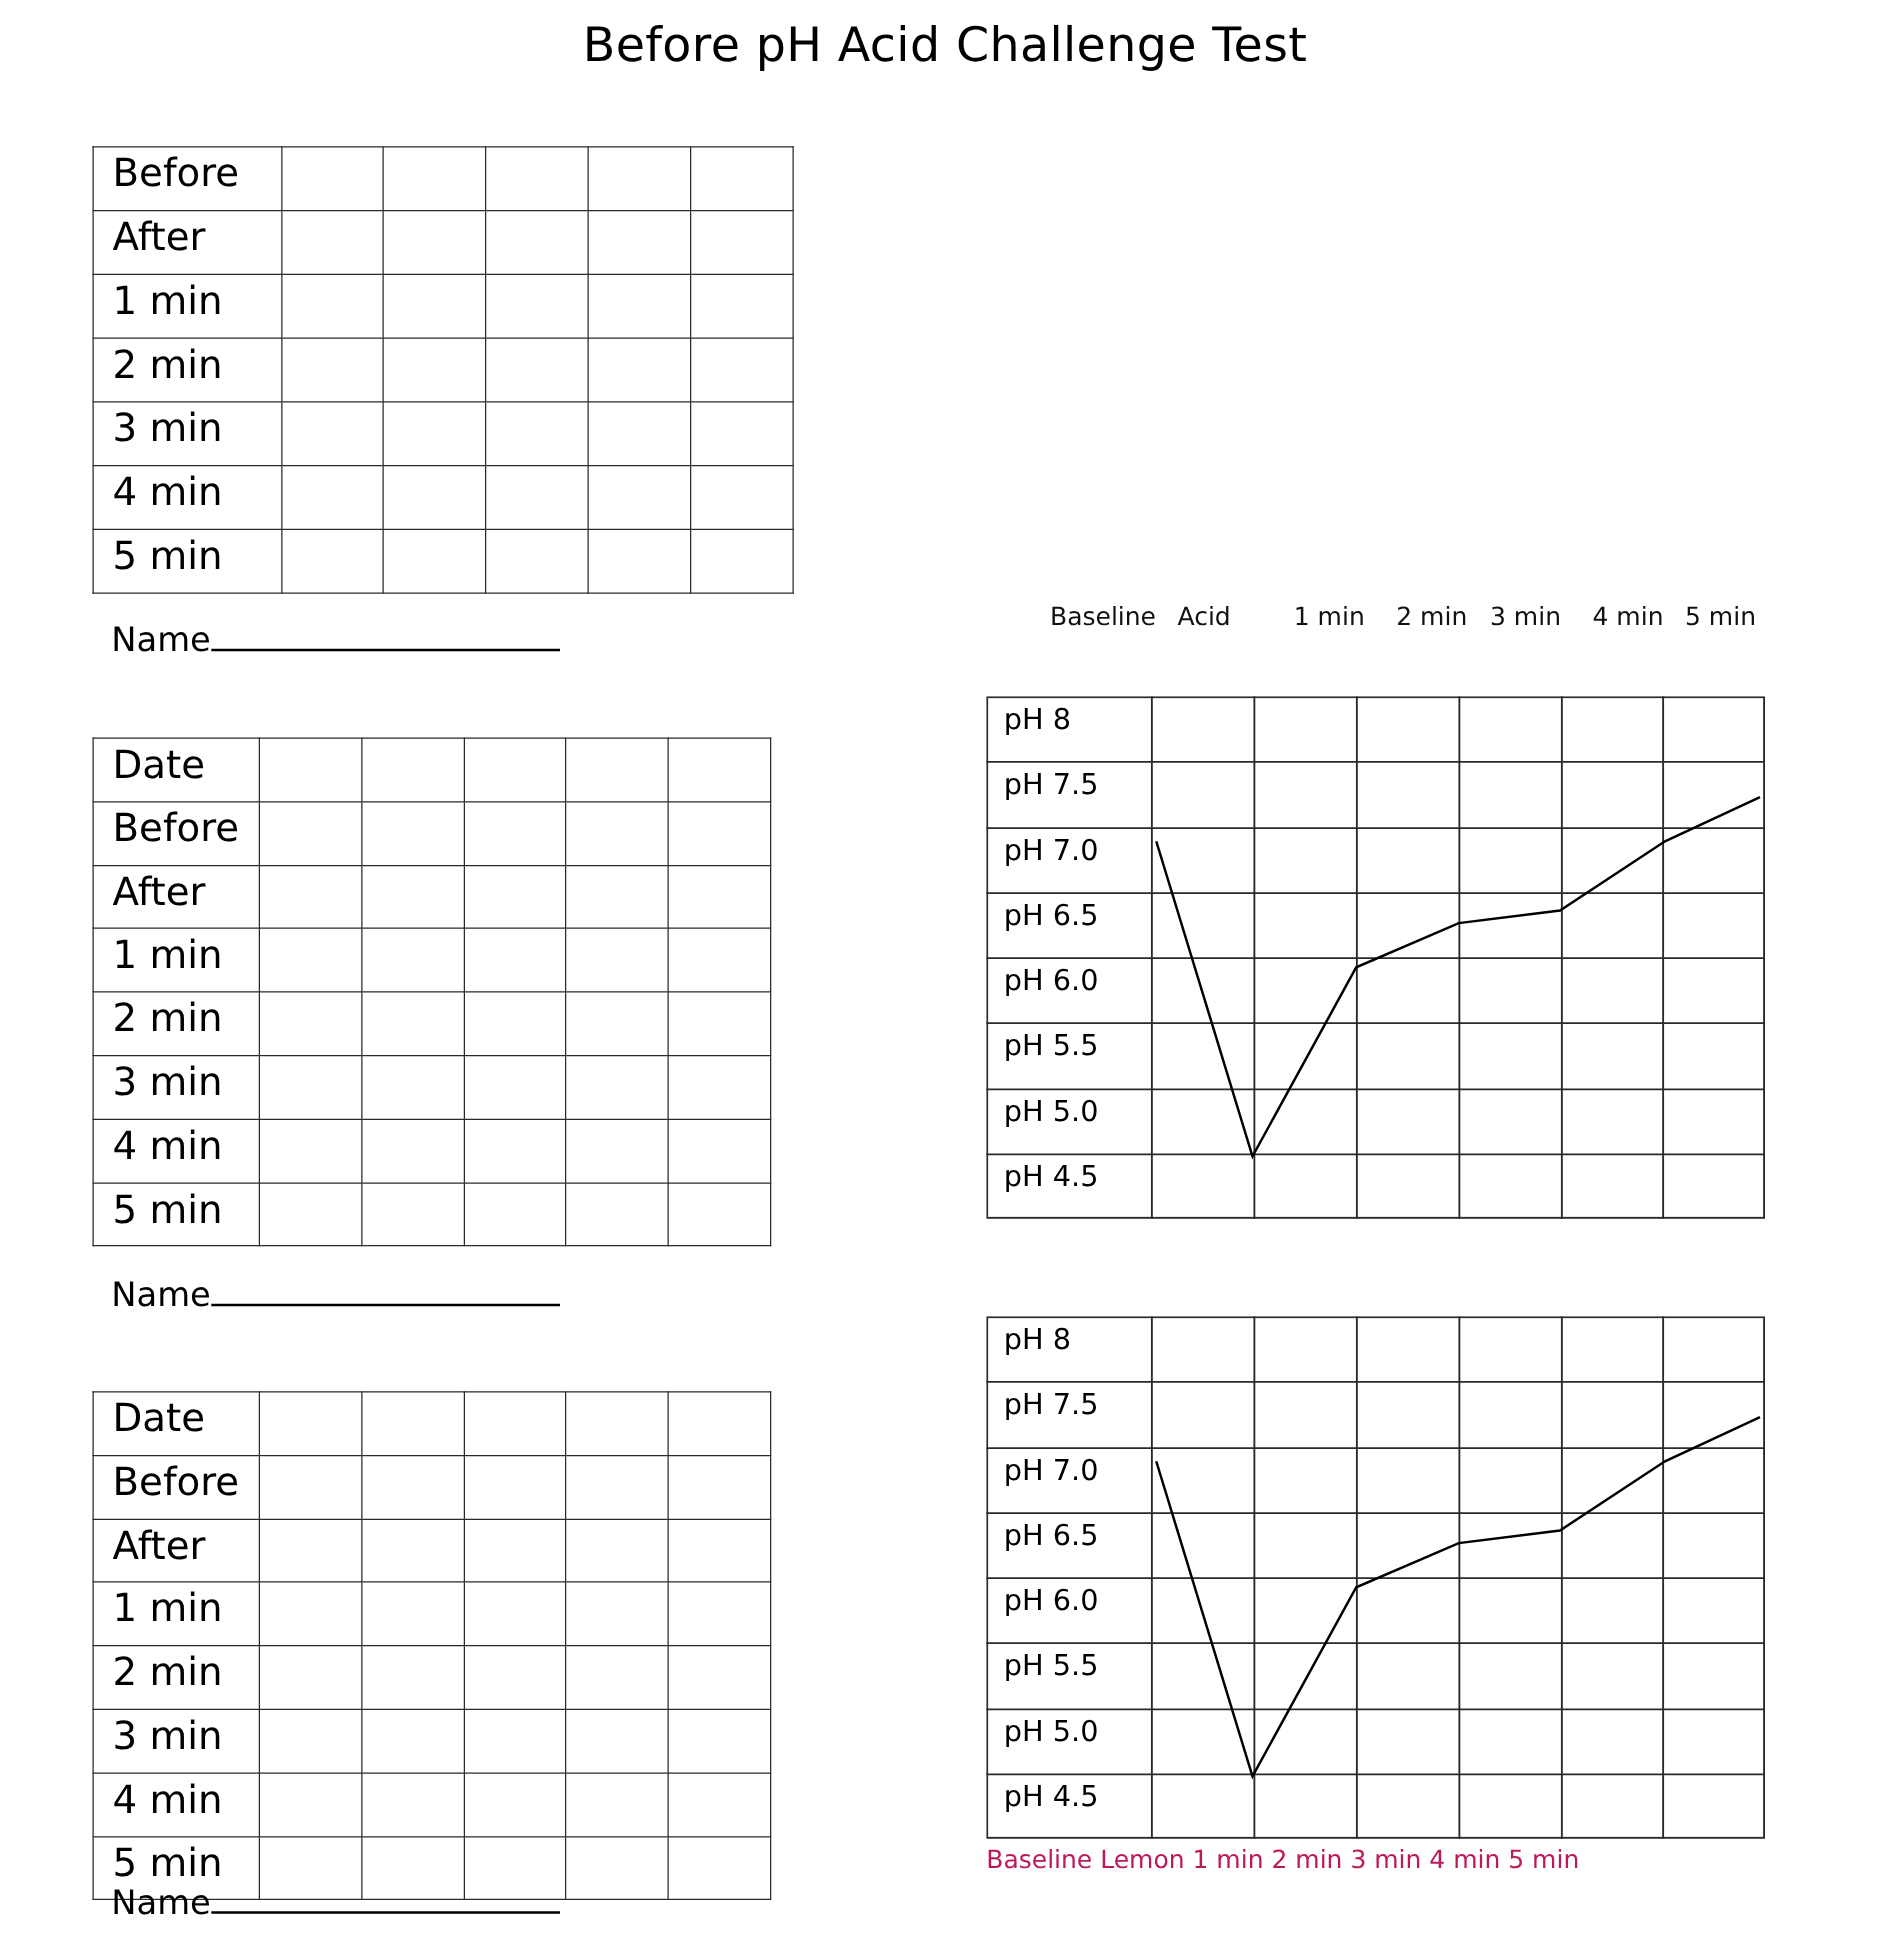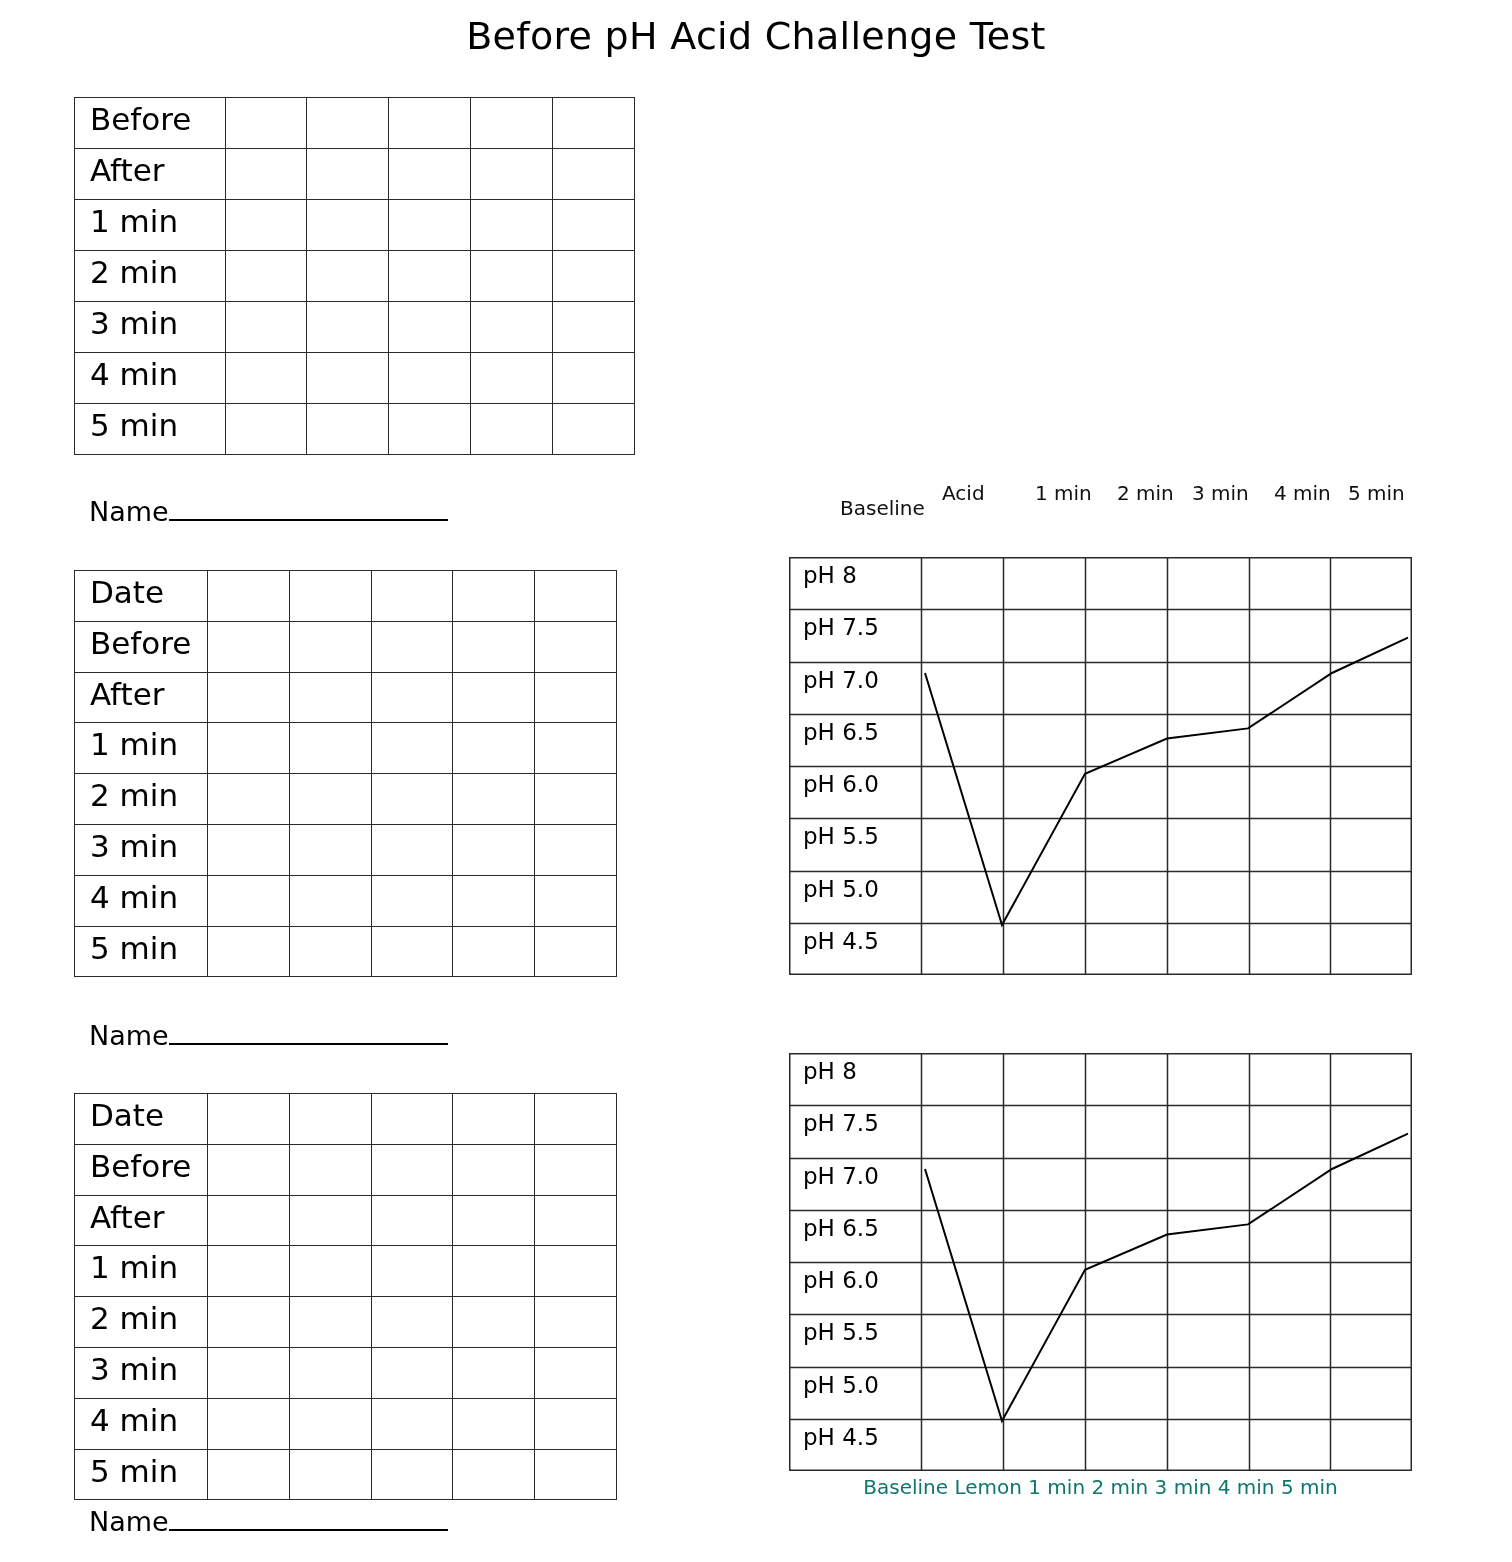--- a/index.html
+++ b/index.html
@@ -1,27 +1,27 @@
 <!DOCTYPE html>
 <html><head>
 <meta charset="utf-8">
 <style>
   html, body { margin: 0; padding: 0; background: #ffffff; }
   body { width: 1512px; height: 1562px; position: relative; overflow: hidden;
          font-family: "DejaVu Sans", sans-serif; color: #000; }
   .title { position: absolute; left: 0; width: 1512px; top: 14px; text-align: center;
            font-size: 38px; letter-spacing: 0.3px; }
-  table.grid { position: absolute; border-collapse: collapse; table-layout: fixed; }
+  table.grid { position: absolute; border-collapse: collapse; table-layout: fixed; margin-top: 20px; }
   table.grid td { border: 1.5px solid #2a2a2a; padding: 0; box-sizing: border-box; }
   table.grid td.lbl { font-size: 31px; padding-left: 15px; vertical-align: top; line-height: 42px; white-space: nowrap; }
   .name-line { position: absolute; left: 89px; font-size: 27px; white-space: nowrap; }
   .name-line .blank { display: inline-block; width: 279px; border-bottom: 2px solid #000; height: 26px; vertical-align: baseline; }
   .chart { position: absolute; }
   .axis-top { position: absolute; top: 481px; font-size: 20px; white-space: nowrap; color: #111; }
-  .axis-bottom { position: absolute; left: 789px; width: 623px; top: 1475px; text-align: center; font-size: 20px; white-space: nowrap; color: #0f766e; }
+  .axis-bottom { position: absolute; left: 789px; width: 623px; top: 1475px; font-size: 20px; white-space: nowrap; color: #be185d; }
   svg text { font-family: "DejaVu Sans", sans-serif; }
 </style>
 </head>
 <body>
 
 <div class="title">Before pH Acid Challenge Test</div>
 
 <table class="grid" style="left:74px; top:97px; width:560px;">
   <colgroup>
       <col style="width:151px">
@@ -251,21 +251,21 @@
         <td></td>
       </tr>
     </tbody>
 </table>
 
 <div class="name-line" style="top:1503px;">
   <span>Name</span><span class="blank"></span>
 </div>
 
 <div>
-  <span class="axis-top" style="left:840px;margin-top:15px;">Baseline</span>
+  <span class="axis-top" style="left:840px;">Baseline</span>
   <span class="axis-top" style="left:942px;">Acid</span>
   <span class="axis-top" style="left:1035px;">1 min</span>
   <span class="axis-top" style="left:1117px;">2 min</span>
   <span class="axis-top" style="left:1192px;">3 min</span>
   <span class="axis-top" style="left:1274px;">4 min</span>
   <span class="axis-top" style="left:1348px;">5 min</span>
 </div>
 
 <svg class="chart" id="chart-0" style="left:789px; top:557px;" width="624" height="420" viewBox="0 0 624 420">
     <rect x="0.75" y="0.75" width="621.5" height="416.5" fill="none" stroke="#2a2a2a" stroke-width="1.5"></rect>

